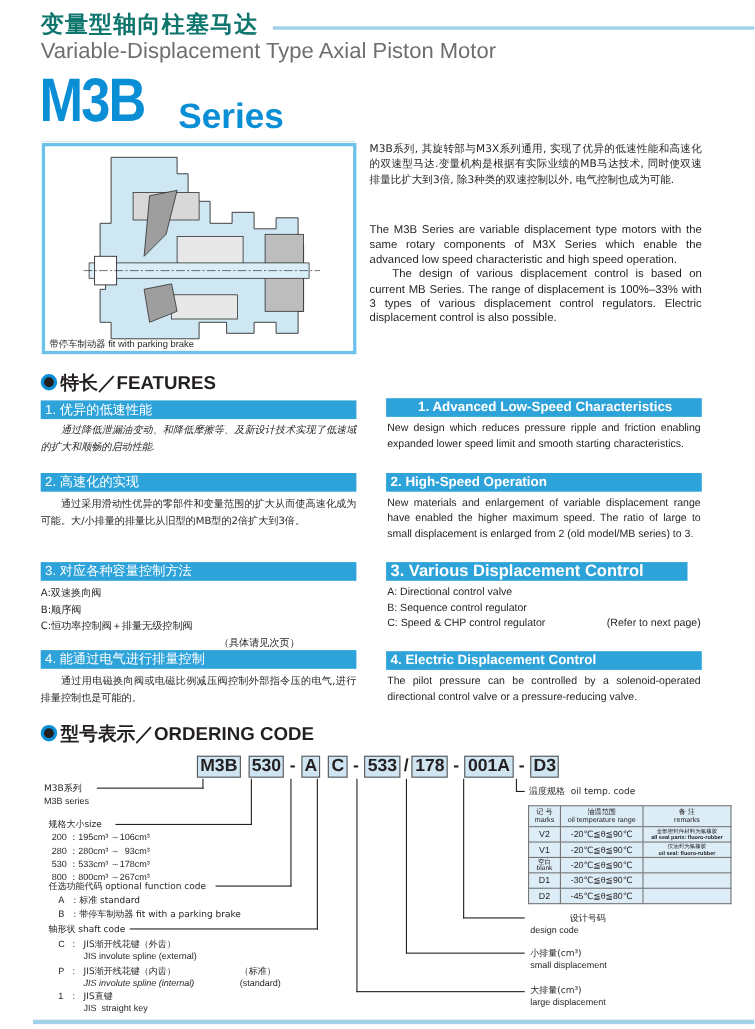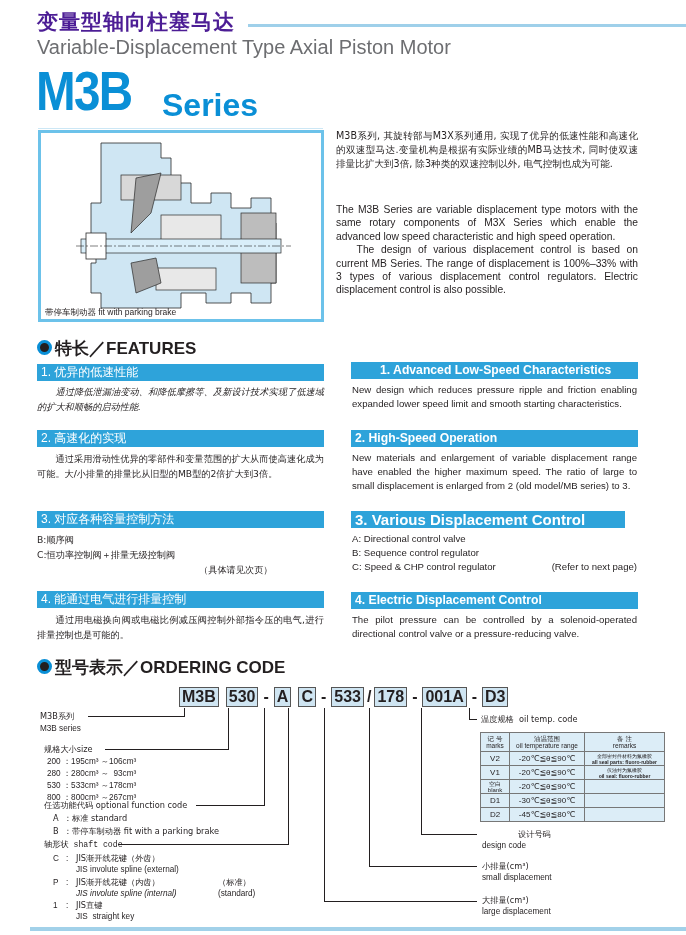--- a/index.html
+++ b/index.html
@@ -1,19 +1,19 @@
 <!DOCTYPE html>
 <html><head>
 <meta charset="utf-8">
 <style>
   html, body { margin:0; padding:0; background:#fff; }
   body { width:686px; height:935px; position:relative; overflow:hidden;
          font-family:"Liberation Sans", "DejaVu Sans", sans-serif; color:#231f20; }
   .abs { position:absolute; }
-  .title-cn { left:37px; top:8px; font-size:21px; font-weight:bold; color:#4c1d95; letter-spacing:1px; font-family:Liberation Sans, sans-serif; }
+  .title-cn { left:37px; top:8px; font-size:21px; font-weight:bold; color:#0f766e; letter-spacing:1px; font-family:Liberation Sans, sans-serif; }
   .title-rule { left:248px; top:24px; width:438px; height:3px; background:#9fd0ea; }
   .title-en { left:37px; top:36px; font-size:20px; color:#6d6e71; }
   .series-big { left:36px; top:63px; font-size:56px; font-weight:bold; color:#0a8fd6; letter-spacing:-2px; line-height:1; transform:scaleX(0.85); transform-origin:left; }
   .series-small { left:162px; top:89px; font-size:32px; font-weight:bold; color:#0a8fd6; line-height:1; }
   .series-rule { left:38px; top:128px; width:285px; height:1px; background:#cce7f5; }
   .diagram-box { left:38px; top:130px; width:286px; height:192px; border:3px solid #6cc2ea; box-sizing:border-box; background:#fff; }
   .diagram-caption { left:45px; top:307px; font-size:8.5px; color:#231f20; }
   .intro { left:336px; width:302px; font-size:10.3px; line-height:13.4px; text-align:justify; }
   .intro-cn { top:129px; font-family:"DejaVu Sans", sans-serif; font-size:9.6px; line-height:14px; }
   .intro-en { top:203px; }
@@ -76,20 +76,21 @@
 </div>
 
 <div class="bar" style="left:37px; top:364px; width:287px;">1. 优异的低速性能</div>
 <div class="body-text cn indent" style="left:37px; top:384px; width:287px;font-style:italic;">通过降低泄漏油变动、和降低摩擦等、及新设计技术实现了低速域的扩大和顺畅的启动性能.</div>
 
 <div class="bar" style="left:37px; top:430px; width:287px;">2. 高速化的实现</div>
 <div class="body-text cn indent" style="left:37px; top:451px; width:287px;">通过采用滑动性优异的零部件和变量范围的扩大从而使高速化成为可能。大/小排量的排量比从旧型的MB型的2倍扩大到3倍。</div>
 
 <div class="bar" style="left:37px; top:511px; width:287px;">3. 对应各种容量控制方法</div>
 <div class="body-text cn" style="left:37px; top:532px; width:287px;">
+  <div class="list-line">A:双速换向阀</div>
   <div class="list-line">B:顺序阀</div>
   <div class="list-line">C:恒功率控制阀＋排量无级控制阀</div>
   <div style="padding-left:162px;">（具体请见次页）</div>
 </div>
 
 <div class="bar" style="left:37px; top:591px; width:287px;">4. 能通过电气进行排量控制</div>
 <div class="body-text cn indent" style="left:37px; top:612px; width:287px;">通过用电磁换向阀或电磁比例减压阀控制外部指令压的电气,进行排量控制也是可能的。</div>
 
 <div class="bar en" style="left:351px; top:362px; width:287px;padding-left:29px;">1. Advanced Low-Speed Characteristics</div>
 <div class="body-text" style="left:352px; top:383px; width:285px;">New design which reduces pressure ripple and friction enabling expanded lower speed limit and smooth starting characteristics.</div>
@@ -162,21 +163,21 @@
 <div class="lbl cn" style="left:44px; top:744px;">规格大小size</div>
 <div class="lbl" style="left:47px; top:756px;">200 ：195cm³ ～106cm³</div>
 <div class="lbl" style="left:47px; top:768px;">280 ：280cm³ ～  93cm³</div>
 <div class="lbl" style="left:47px; top:780px;">530 ：533cm³ ～178cm³</div>
 <div class="lbl" style="left:47px; top:792px;">800 ：800cm³ ～267cm³</div>
 
 <div class="lbl cn" style="left:44px; top:800px;">任选功能代码 optional function code</div>
 <div class="lbl cn" style="left:53px; top:813px;">A  ：标准 standard</div>
 <div class="lbl cn" style="left:53px; top:826px;">B  ：带停车制动器 fit with a parking brake</div>
 
-<div class="lbl cn" style="left:44px; top:839px;font-family:Liberation Mono, monospace;">轴形状 shaft code</div>
+<div class="lbl cn" style="left:44px; top:839px;">轴形状 shaft code</div>
 
 <div class="lbl" style="left:53px; top:853px;">C</div>
 <div class="lbl" style="left:66px; top:853px;">:</div>
 <div class="lbl cn" style="left:76px; top:853px;">JIS渐开线花键（外齿）</div>
 <div class="lbl" style="left:76px; top:864px;">JIS involute spline (external)</div>
 
 <div class="lbl" style="left:53px; top:877px;">P</div>
 <div class="lbl" style="left:66px; top:877px;">:</div>
 <div class="lbl cn" style="left:76px; top:877px;">JIS渐开线花键（内齿）</div>
 <div class="lbl" style="left:76px; top:888px;font-style:italic;">JIS involute spline (internal)</div>

